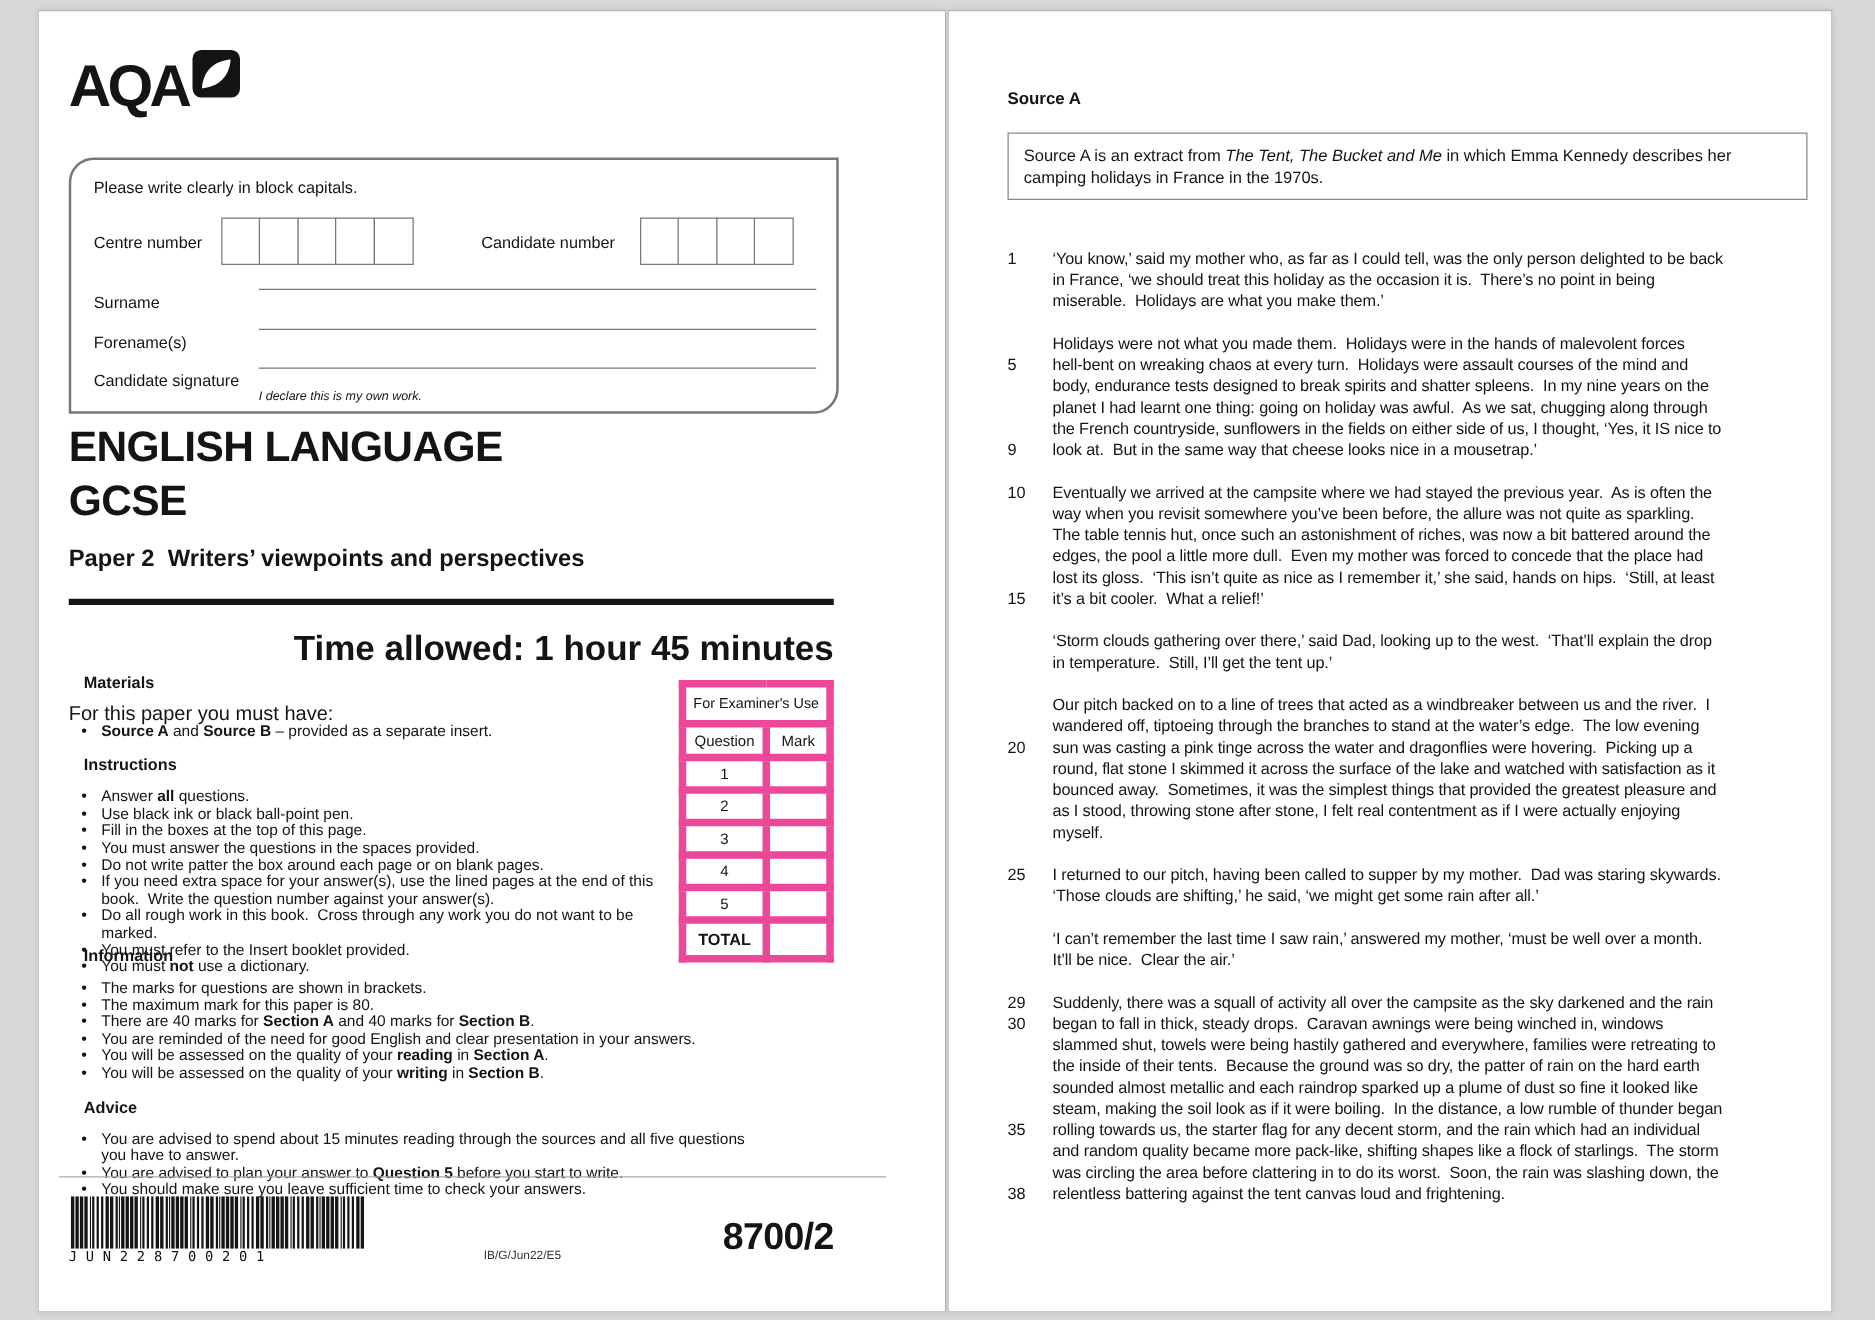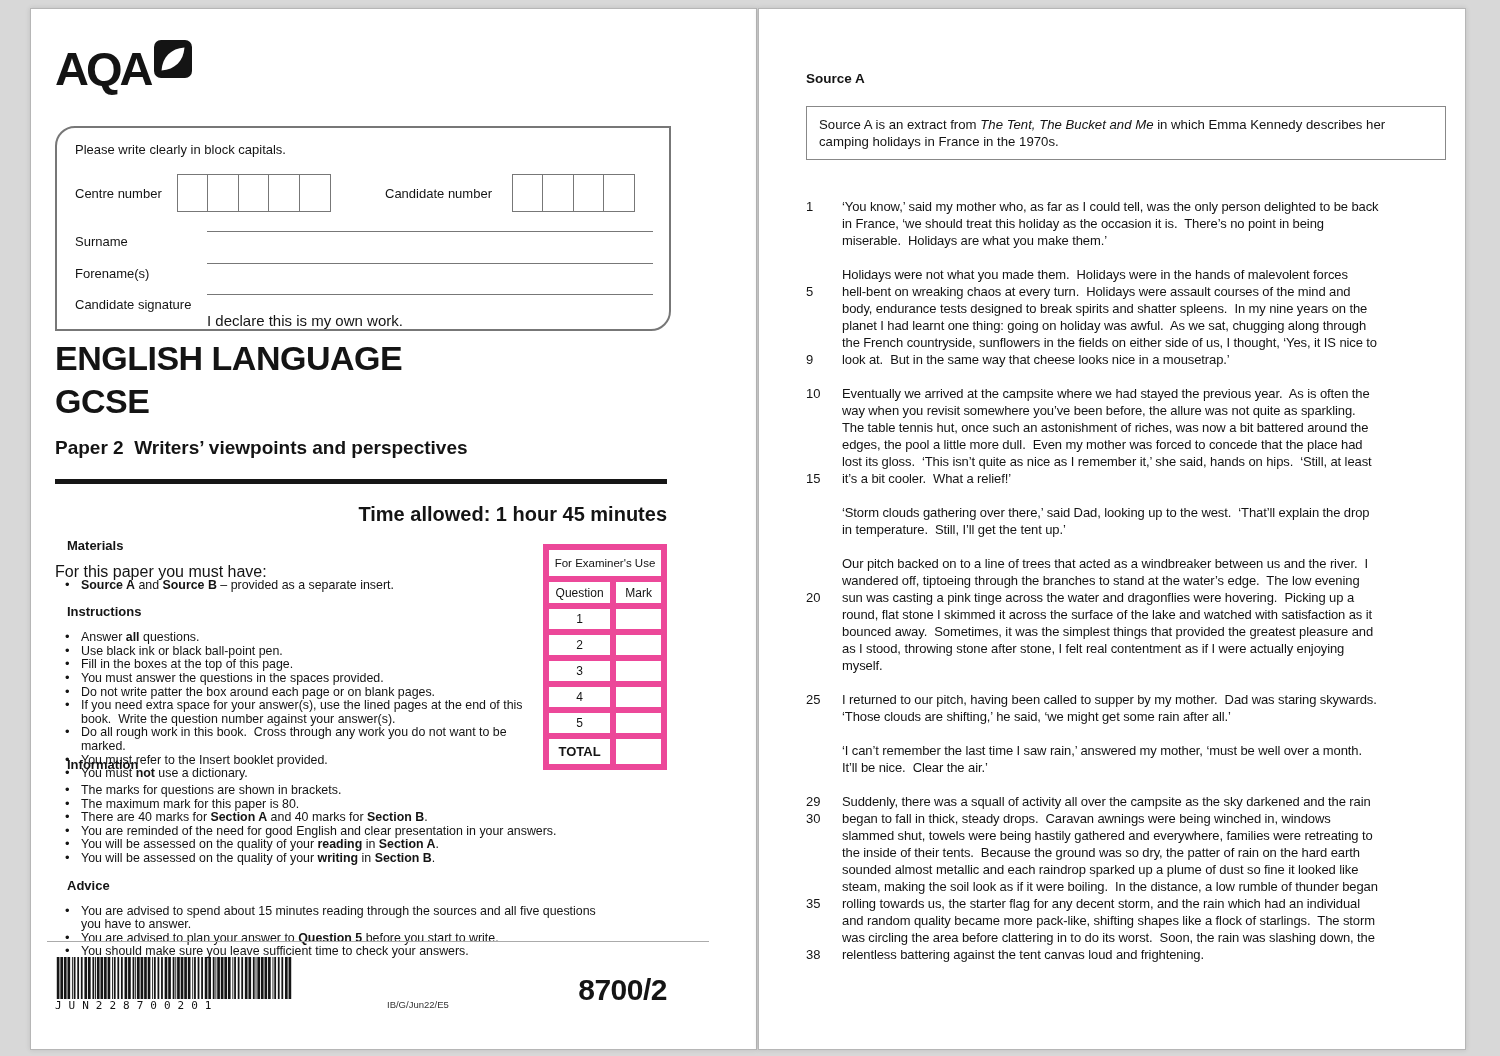--- a/index.html
+++ b/index.html
@@ -19,26 +19,26 @@
   .logo-text{font-size:47px;font-weight:700;letter-spacing:-3px;line-height:52px;}
   .logo-mark{margin-left:3px;margin-top:-4px;}
 
   .details-box{position:absolute;top:117px;left:24px;width:612px;height:201px;
     border:2px solid #777;border-radius:20px 0 20px 0;background:#fff;}
   .db-instr{position:absolute;top:14px;left:18px;font-size:13px;}
   .db-label{position:absolute;font-size:13px;}
   .boxrow{position:absolute;display:flex;}
   .numbox{width:30px;height:36px;background:#fff;border:1.5px solid #777;margin-left:-1.5px;}
   .db-line{position:absolute;left:150px;width:446px;border-bottom:1.5px solid #777;}
-  .db-note{position:absolute;top:184px;left:150px;font-size:15px;}
+  .db-note{position:absolute;top:184px;left:150px;font-size:10px;font-style:italic;}
 
   .qual-block{position:absolute;top:328px;left:24px;font-weight:700;font-size:34px;line-height:43px;letter-spacing:-.5px;}
   .paper-line{position:absolute;top:428px;left:24px;font-size:19px;font-weight:700;white-space:pre;}
   .rule{position:absolute;top:470px;left:24px;width:612px;height:5px;background:#161616;}
-  .time-allowed{position:absolute;top:494px;left:24px;width:612px;text-align:right;font-size:20px;font-weight:700;}
+  .time-allowed{position:absolute;top:494px;left:24px;width:612px;text-align:right;font-size:28px;font-weight:700;}
 
   .sections-main{position:absolute;top:517px;left:24px;width:480px;}
   .sections-lower{position:absolute;top:736px;left:24px;width:545px;}
   .section{margin-bottom:9px;}
   .section h3{font-size:13px;margin:12px;line-height:15px;}
   .sec-intro{font-size:16px;line-height:13.6px;white-space:pre-wrap;}
   .bullet{position:relative;padding-left:26px;font-size:12.4px;line-height:13.6px;white-space:pre-wrap;}
   .bullet::before{content:"\2022";position:absolute;left:10px;top:-1px;font-size:13px;}
 
   table.exam-table{position:absolute;top:535px;left:512px;width:124px;border-collapse:collapse;

